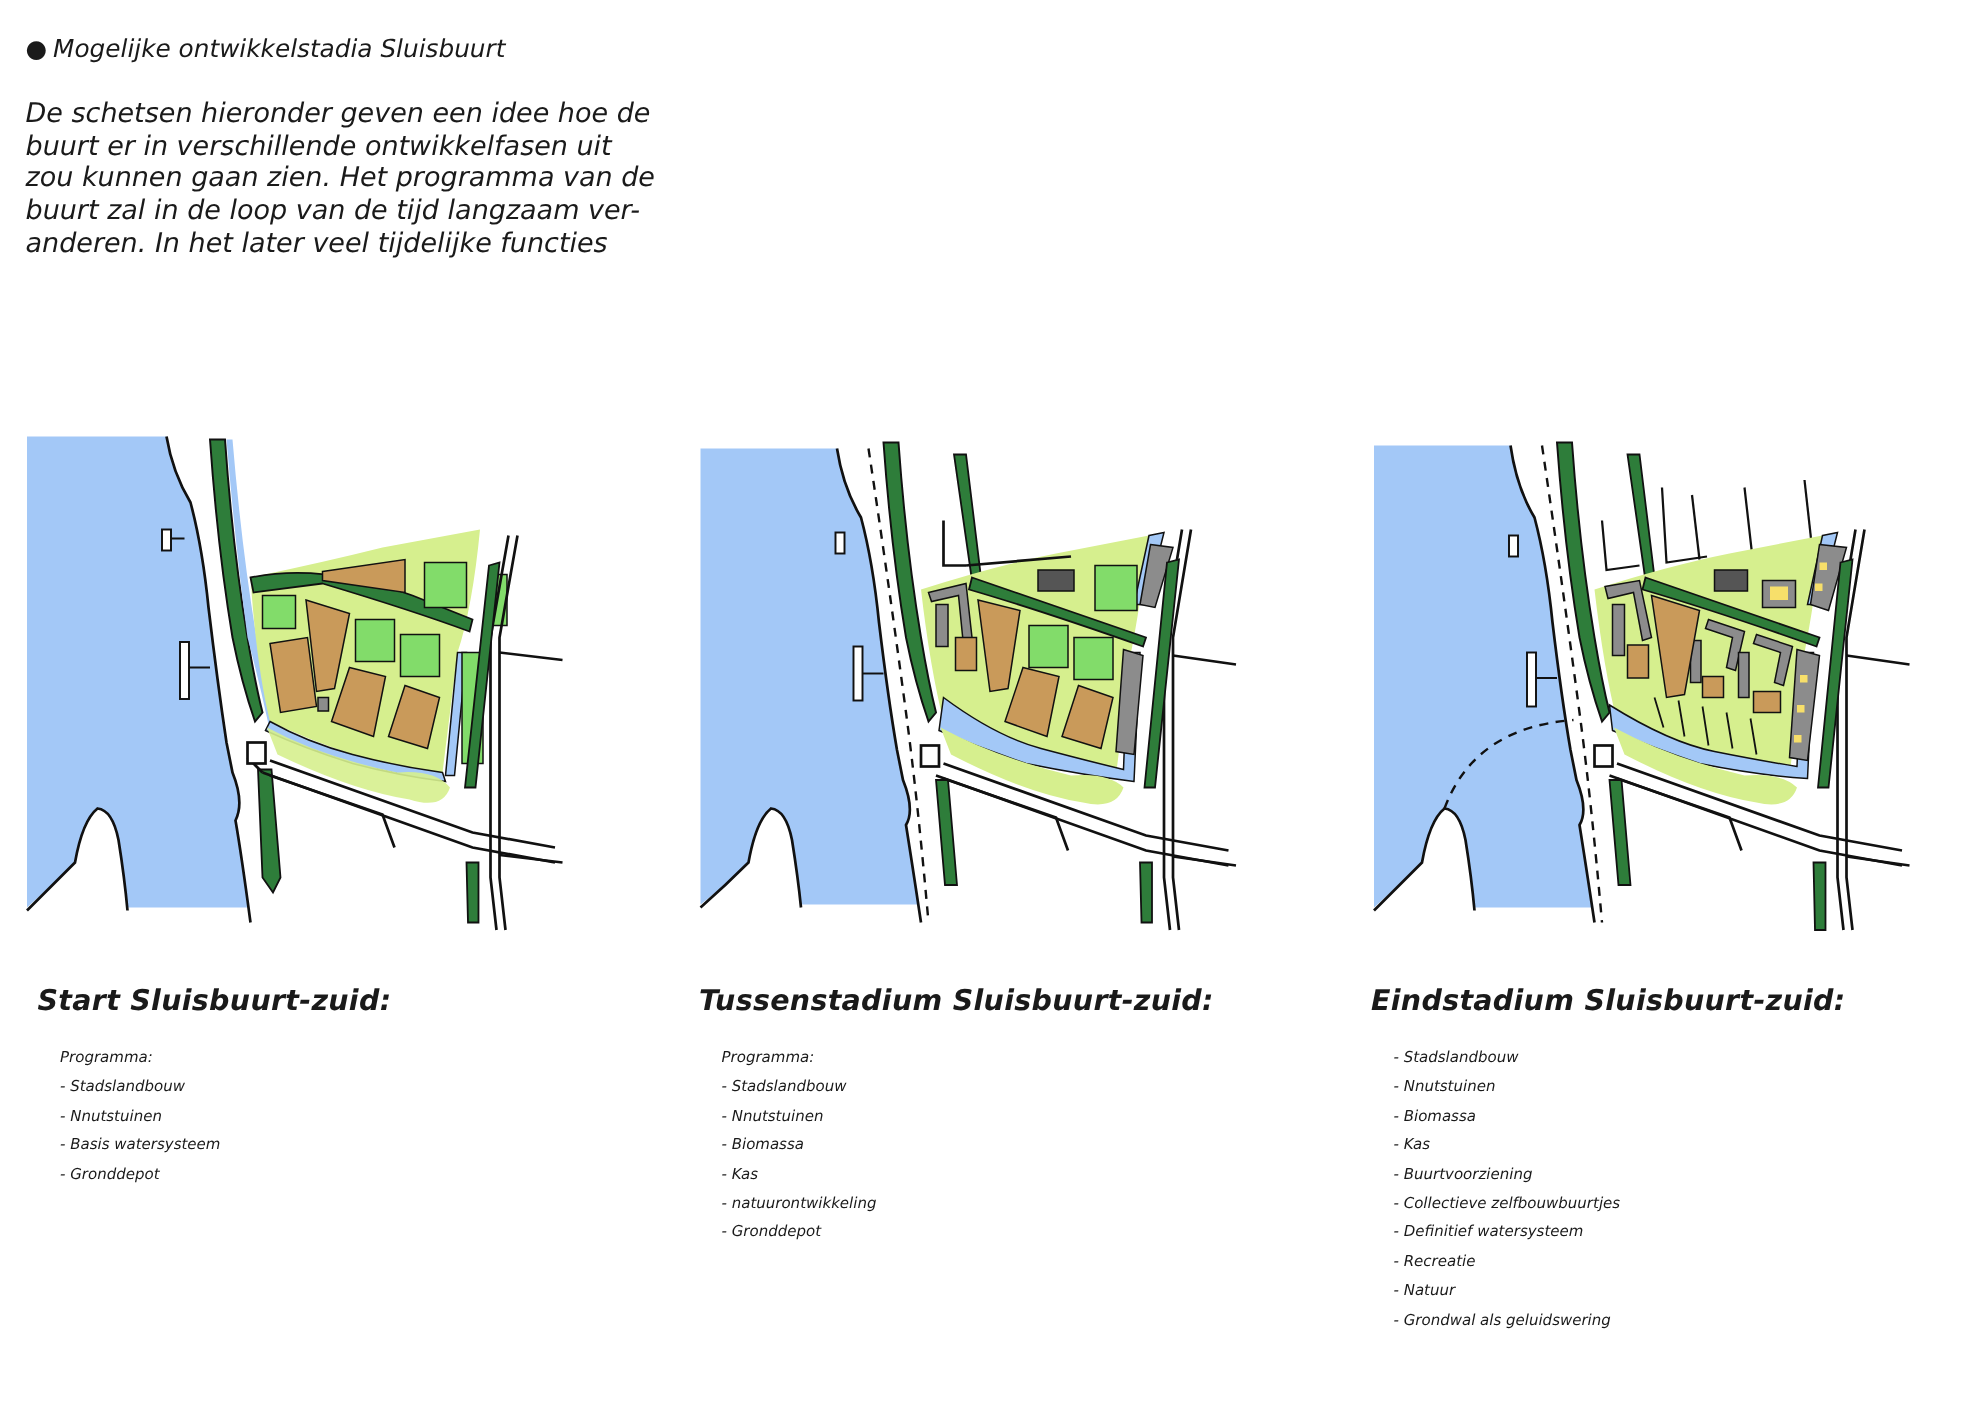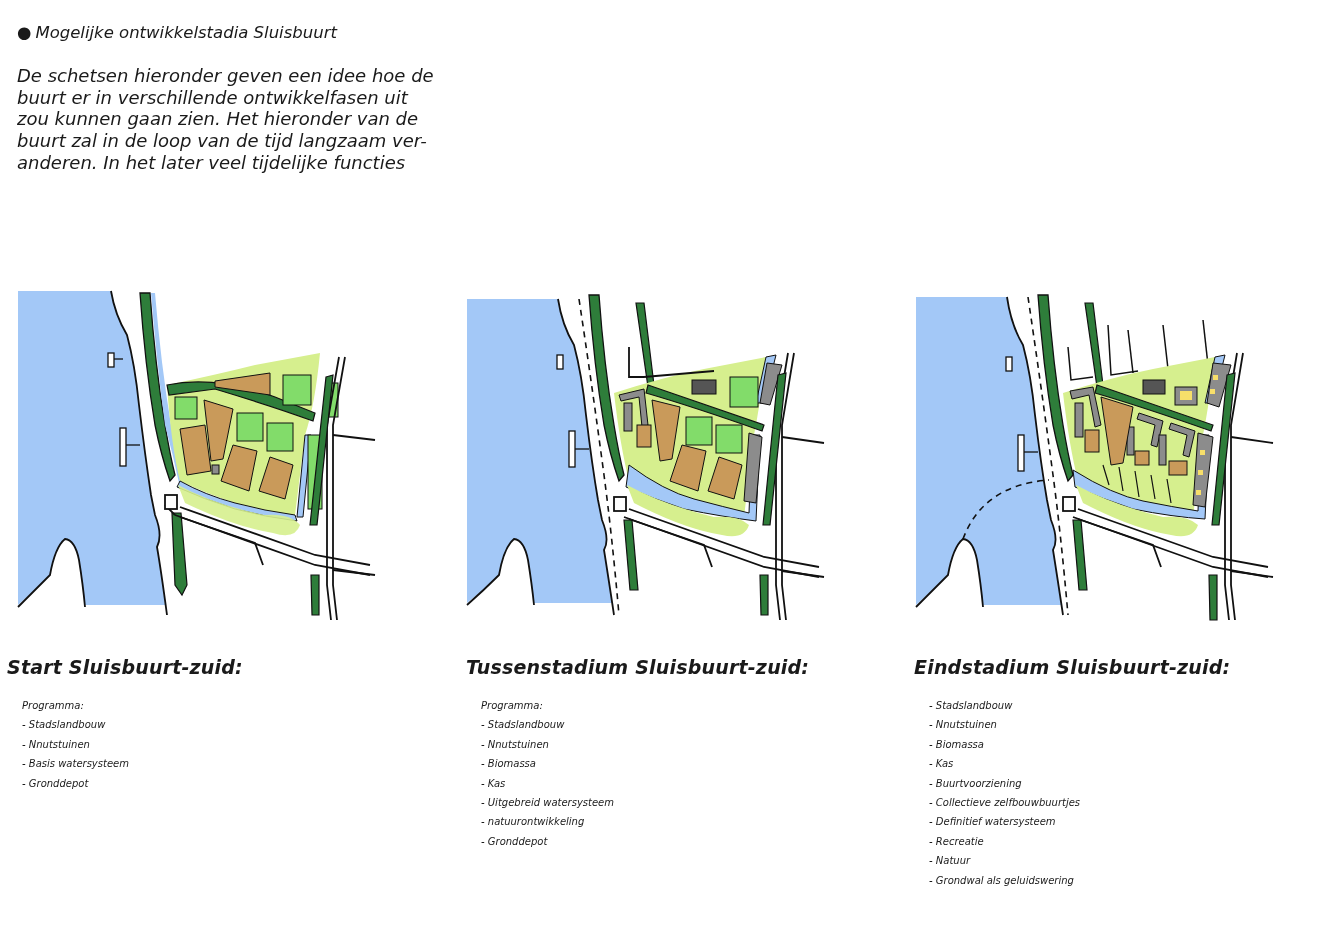--- a/index.html
+++ b/index.html
@@ -14,37 +14,37 @@
     .intro-body { font-size: 18px; line-height: 21.7px; margin: 21px 0 0 0; font-style: italic; }
     .intro-body span { display: block; white-space: nowrap; }
 
     .panel { position: absolute; top: 285px; width: 440px; }
     .panel.p1 { left: 0px; }
     .panel.p2 { left: 449px; }
     .panel.p3 { left: 898px; }
     .map { position: absolute; left: 15px; top: 0; width: 380px; height: 345px; }
 
     .stage { position: absolute; top: 652px; width: 440px; }
-    .stage.s1 { left: 7px; }
+    .stage.s1 { left: 25px; }
     .stage.s2 { left: 466px; }
     .stage.s3 { left: 914px; }
     .stage-title { font-weight: bold; font-style: italic; font-size: 19px; line-height: 30px; margin: 0; letter-spacing: 0.2px; }
     .stage-list { margin: 14px 0 0 15px; padding: 0; list-style: none; font-style: italic; font-size: 10px; line-height: 19.4px; }
     .stage-list li { white-space: nowrap; }
     .stage.s3 .stage-list { margin-top: 14px; }
   </style>
 </head>
 <body>
 
 <div class="intro">
   <p class="intro-heading"><span class="bullet">●</span><span>Mogelijke ontwikkelstadia Sluisbuurt</span></p>
   <p class="intro-body">
     <span>De schetsen hieronder geven een idee hoe de</span>
     <span>buurt er in verschillende ontwikkelfasen uit</span>
-    <span>zou kunnen gaan zien. Het hieronder van de</span>
+    <span>zou kunnen gaan zien. Het programma van de</span>
     <span>buurt zal in de loop van de tijd langzaam ver-</span>
     <span>anderen. In het later veel tijdelijke functies</span>
   </p>
 </div>
 
 <div class="panel p1">
   <svg class="map" viewBox="0 0 380 345" xmlns="http://www.w3.org/2000/svg" aria-label="Schets startfase">
     <g>
       <path d="M3,6 L96,6 Q100,30 112,50 Q120,80 124,120 Q130,170 136,210 L140,230 Q148,250 142,262 Q146,285 150,320 L145,320 L145,320 L70,320 Q68,300 60,270 Q55,255 50,254 Q40,262 35,290 Q20,305 3,320 Z" fill="#a3c8f7"></path>
       <path d="M96,6 Q100,30 112,50 Q120,80 124,120 Q130,170 136,210 L140,230 Q148,250 142,262 Q146,285 152,330" fill="none" stroke="#111" stroke-width="1.8"></path>
@@ -261,21 +261,20 @@
 </div>
 
 <div class="stage s2">
   <h2 class="stage-title">Tussenstadium Sluisbuurt-zuid:</h2>
   <ul class="stage-list">
     <li>Programma:</li>
     <li>- Stadslandbouw</li>
     <li>- Nnutstuinen</li>
     <li>- Biomassa</li>
     <li>- Kas</li>
-    <li>- Uitgebreid watersysteem</li>
     <li>- natuurontwikkeling</li>
     <li>- Gronddepot</li>
   </ul>
 </div>
 
 <div class="stage s3">
   <h2 class="stage-title">Eindstadium Sluisbuurt-zuid:</h2>
   <ul class="stage-list">
     <li>- Stadslandbouw</li>
     <li>- Nnutstuinen</li>

